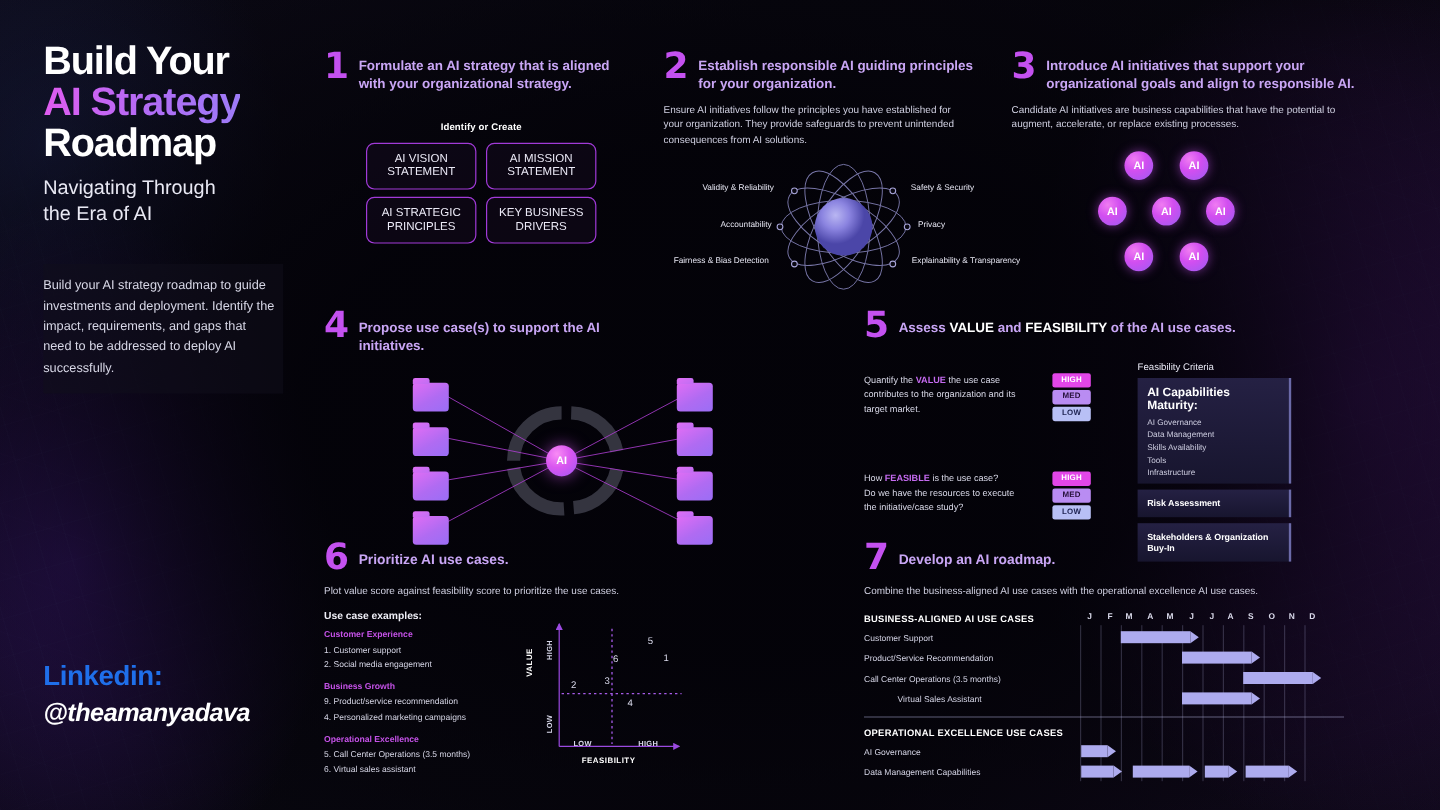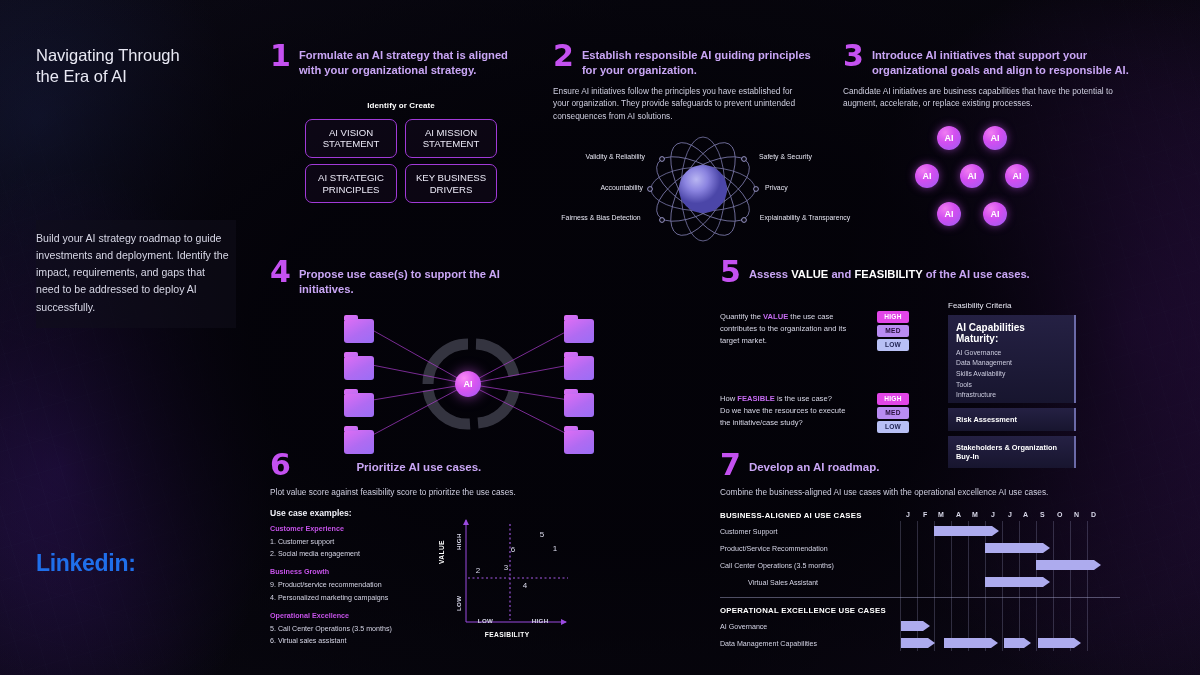--- a/index.html
+++ b/index.html
@@ -179,29 +179,35 @@
   .sepline { position:absolute; height:1px; background:rgba(170,170,210,0.45); }
 </style>
 </head>
 <body>
 
 <div class="canvas">
   <div class="maptex"></div>
   <div class="vignette"></div>
 
   <div class="hero">
+    <h1>
+      <span>Build Your</span><br>
+      <span class="accent">AI Strategy</span><br>
+      <span>Roadmap</span>
+    </h1>
     <h2>
       <span>Navigating Through</span><br>
       <span>the Era of AI</span>
     </h2>
   </div>
   <div class="hero-blurb">Build your AI strategy roadmap to guide investments and deployment. Identify the impact, requirements, and gaps that need to be addressed to deploy AI successfully.</div>
 
   <div class="linkedin">
     <div class="lbl">Linkedin:</div>
+    <div class="handle">@theamanyadava</div>
   </div>
 
   <div class="sec" style="left:270px; top:46px; width:262px;">
     <div class="sec-head">
       <div class="num">1</div>
       <div class="sec-title" style="width:232px;">Formulate an AI strategy that is aligned with your organizational strategy.</div>
     </div>
     <div class="identify">Identify or Create</div>
     <div class="boxgrid">
       <div class="pbox">AI VISION STATEMENT</div>
@@ -351,21 +357,21 @@
         </div>
         <div class="fc-card h">Risk Assessment</div>
         <div class="fc-card h">Stakeholders &amp; Organization Buy-In</div>
       </div>
     </div>
   </div>
 
   <div class="sec" style="left:270px; top:455px; width:300px;">
     <div class="sec-head">
       <div class="num">6</div>
-      <div class="sec-title" style="width:240px; padding-top:5px; font-size:11.5px;text-align:center;">Prioritize AI use cases.</div>
+      <div class="sec-title" style="width:240px; padding-top:5px; font-size:11.5px;">Prioritize AI use cases.</div>
     </div>
     <div class="sec-sub" style="width:278px; margin-top:8px;">Plot value score against feasibility score to prioritize the use cases.</div>
 
     <div class="s6body">
       <div class="uc">
         <div class="uc-h">Use case examples:</div>
         <div class="uc-cat" style="margin-top:4px;">Customer Experience</div>
         <div class="uc-li">1. Customer support</div>
         <div class="uc-li">2. Social media engagement</div>
         <div class="uc-cat">Business Growth</div>

